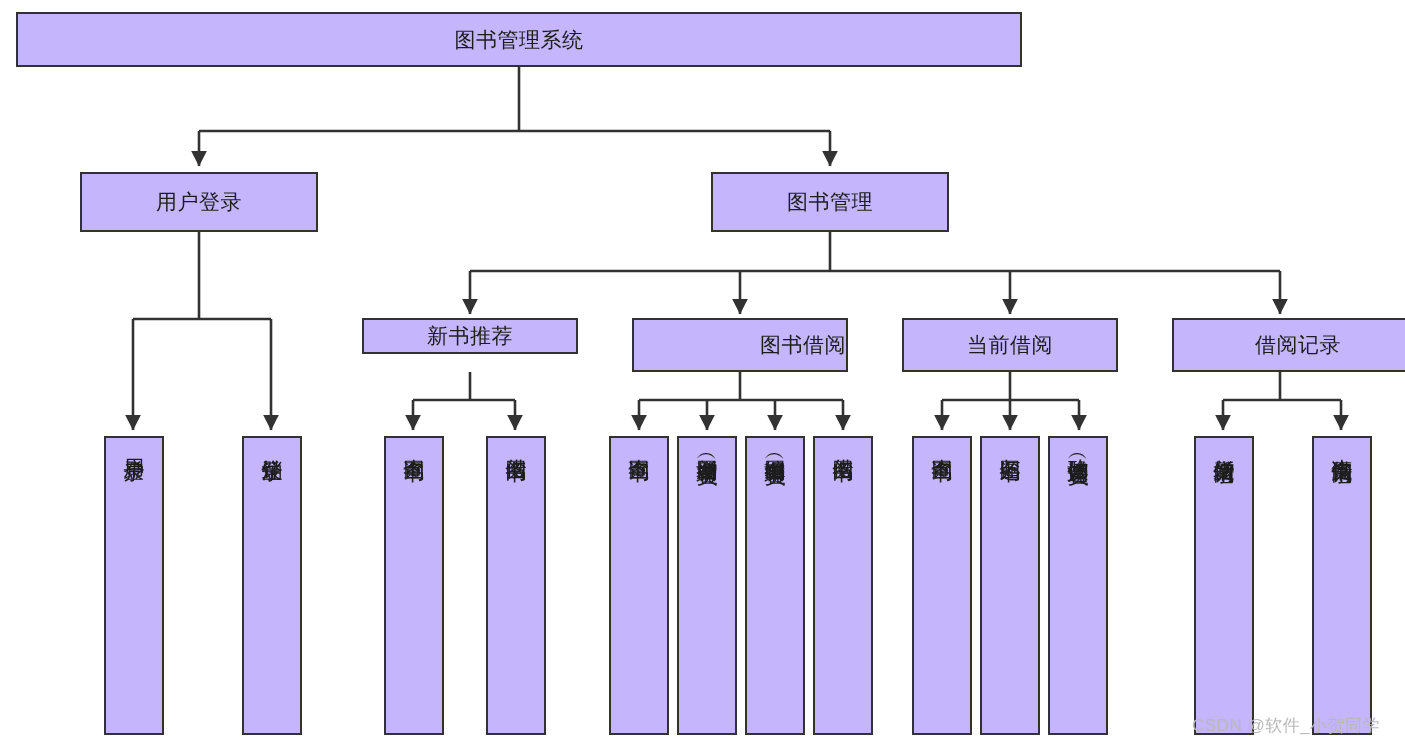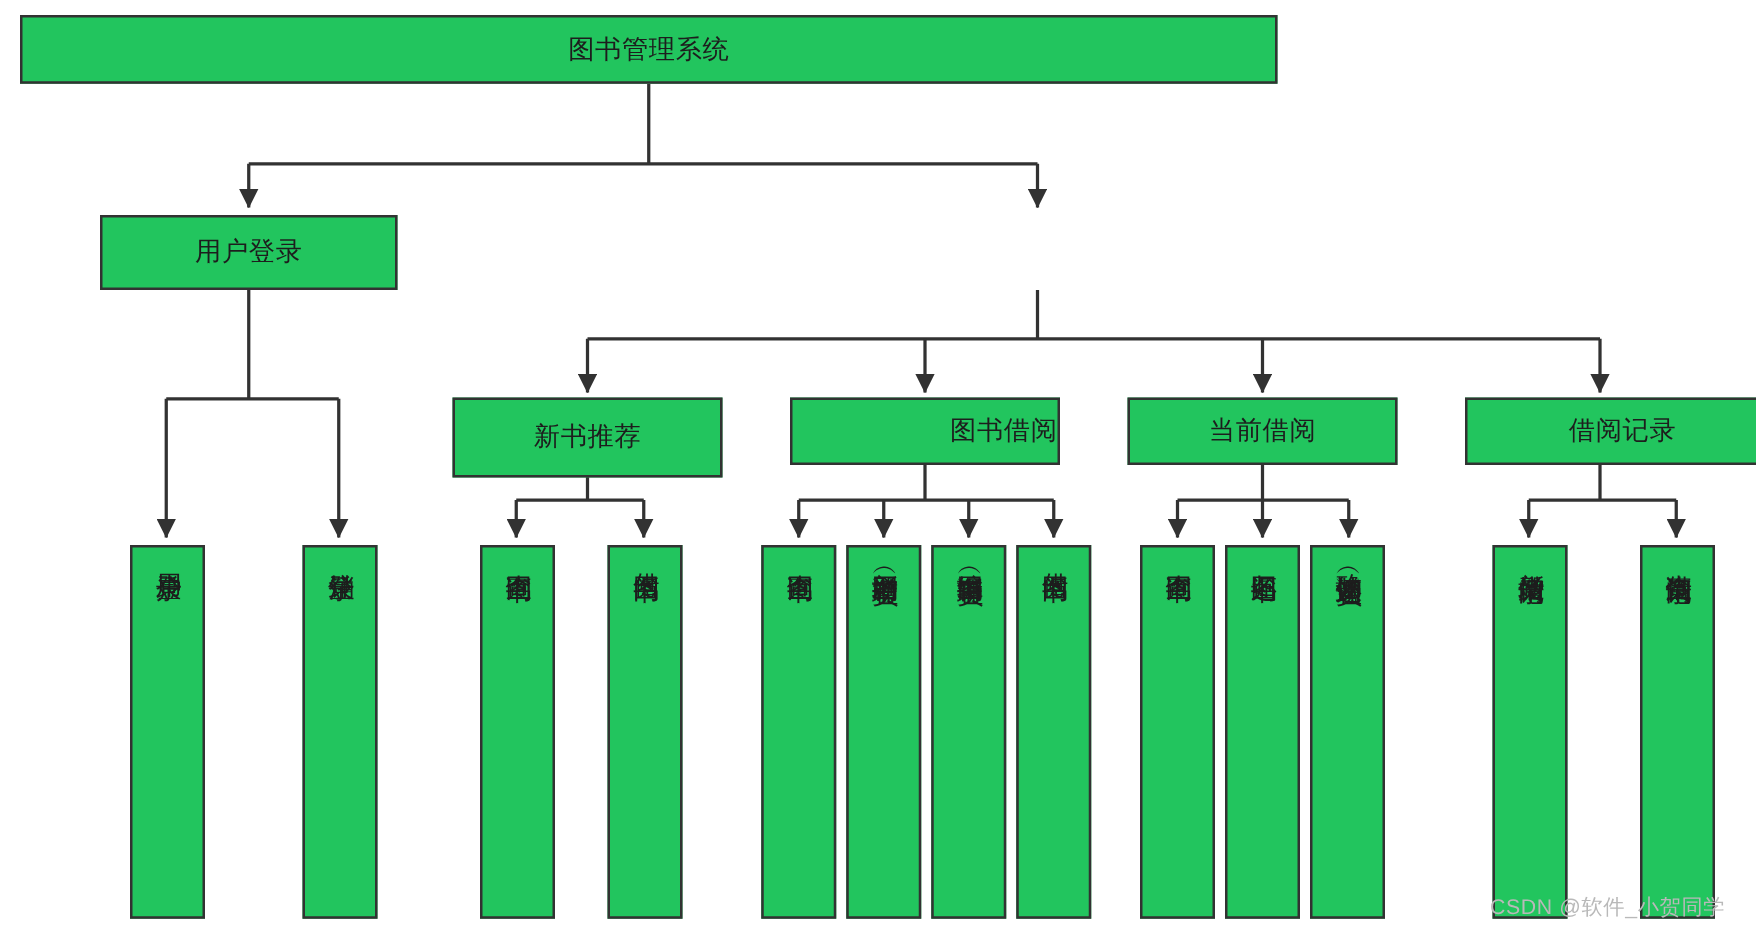--- a/index.html
+++ b/index.html
@@ -22,21 +22,21 @@
     position: absolute;
     left: 0;
     top: 0;
     width: 1405px;
     height: 747px;
     pointer-events: none;
   }
   .node {
     position: absolute;
     box-sizing: border-box;
-    background: #22c55e;
+    background: #c4b5fd;
     border: 2px solid #323232;
     display: flex;
     align-items: center;
     justify-content: center;
     color: #1d1d1d;
     z-index: 2;
   }
   .node-h {
     font-size: 21px;
     letter-spacing: 0.5px;
@@ -132,22 +132,25 @@
   </svg>
 
   <div class="node node-h node-root" style="left:16px; top:12px; width:1006px; height:55px;">
     <span class="node-label">图书管理系统</span>
   </div>
 
   <div class="node node-h" style="left:80px; top:172px; width:238px; height:60px;">
     <span class="node-label">用户登录</span>
   </div>
 
-
-  <div class="node node-h" style="left:362px; top:318px; width:216px; height:64px;">
+  <div class="node node-h" style="left:711px; top:172px; width:238px; height:60px;">
+    <span class="node-label">图书管理</span>
+  </div>
+
+  <div class="node node-h" style="left:362px; top:318px; width:216px; height:36px;">
     <span class="node-label">新书推荐</span>
   </div>
 
   <div class="node node-h" style="left:632px; top:318px; width:216px; height:54px;justify-content:flex-end;">
     <span class="node-label">图书借阅</span>
   </div>
 
   <div class="node node-h" style="left:902px; top:318px; width:216px; height:54px;">
     <span class="node-label">当前借阅</span>
   </div>

